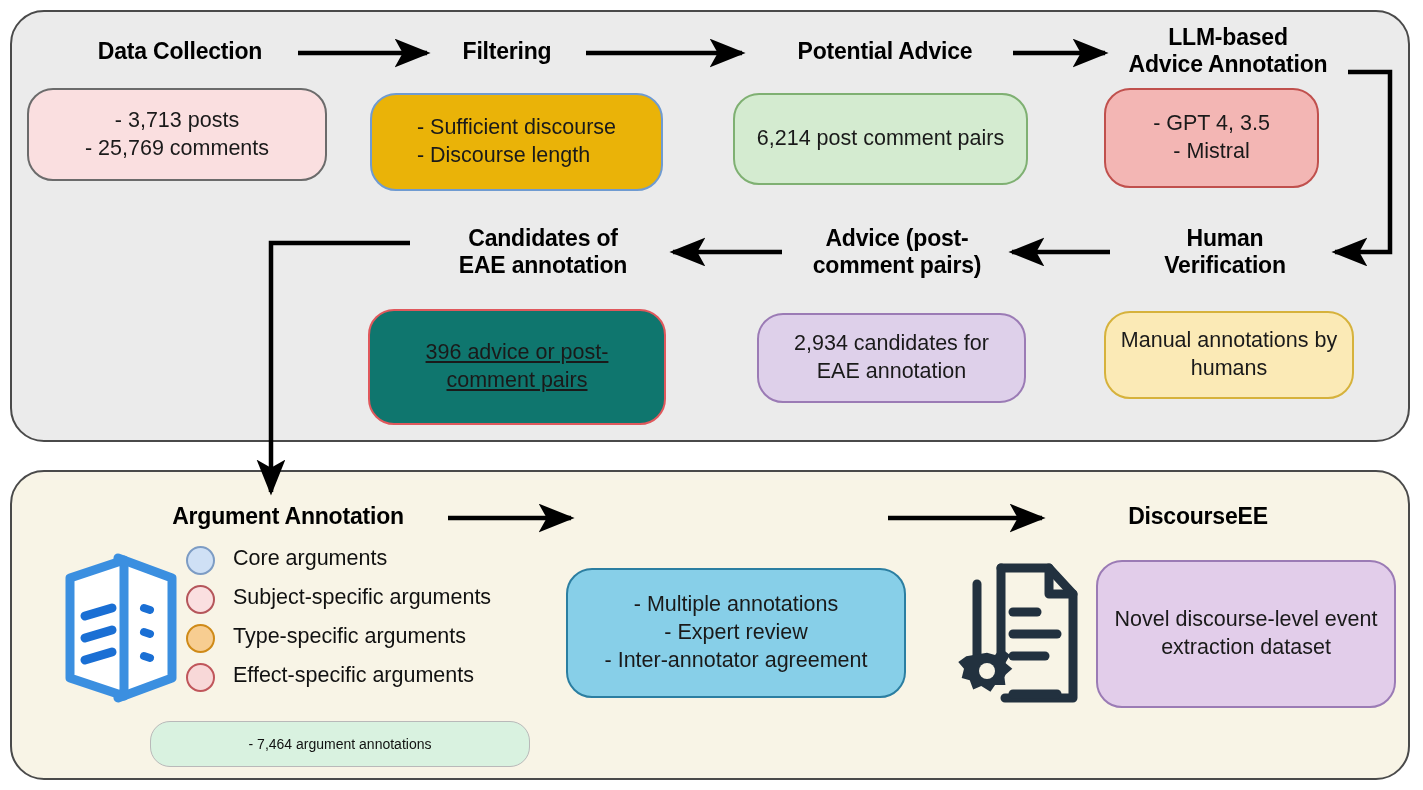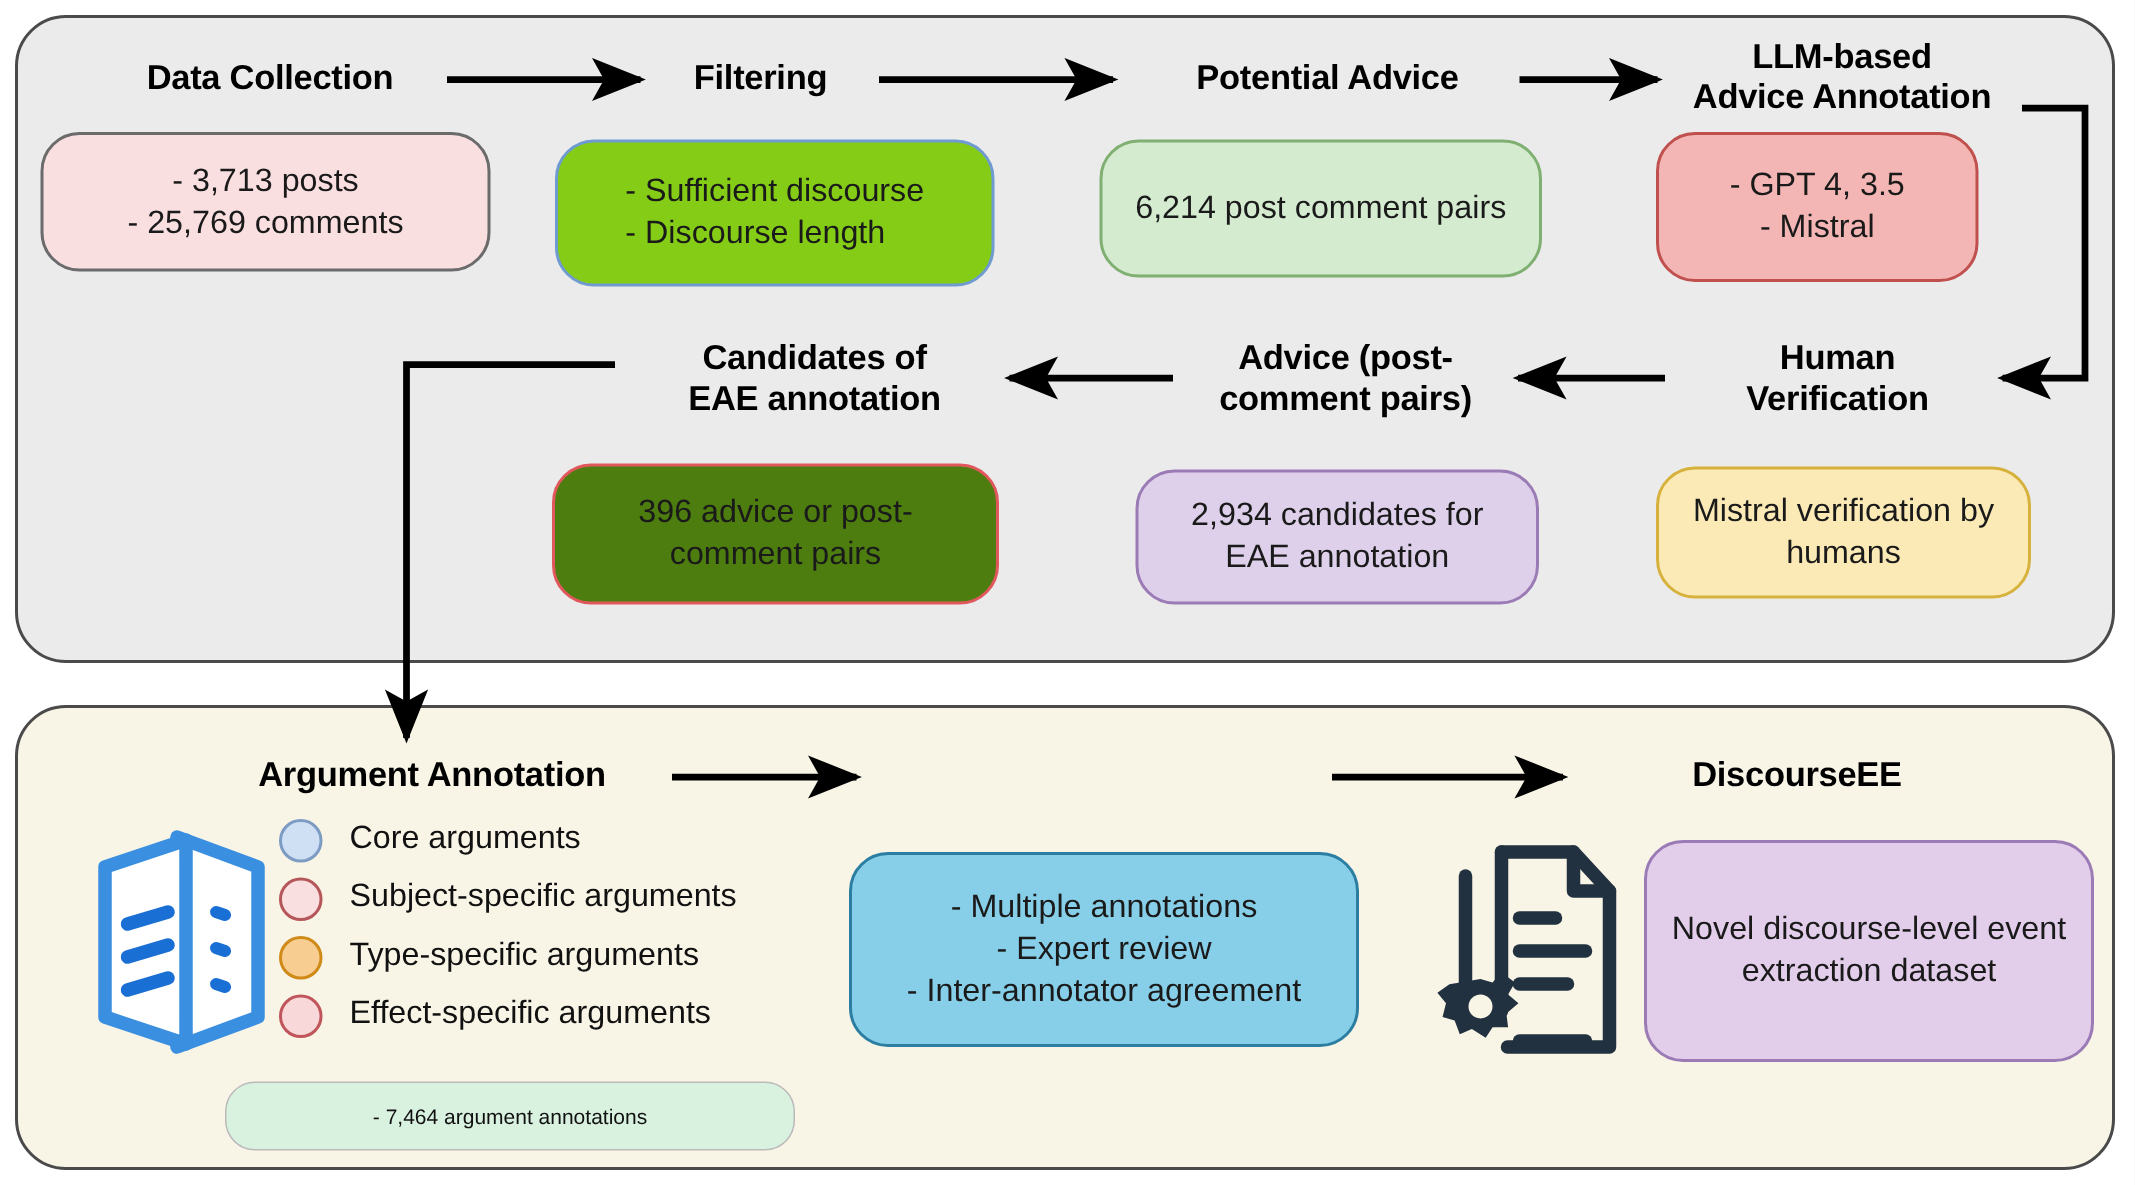--- a/index.html
+++ b/index.html
@@ -138,21 +138,21 @@
     <div>Advice Annotation</div>
   </div>
 
   <div class="node" style="left:27px; top:88px; width:300px; height:93px; background:#fadfe0; border-color:#6b6b6b;">
     <div>
       <div>- 3,713 posts</div>
       <div>- 25,769 comments</div>
     </div>
   </div>
 
-  <div class="node" style="left:370px; top:93px; width:293px; height:98px; background:#84cc16; border-color:#6f9bd1;">
+  <div class="node" style="left:370px; top:93px; width:293px; height:98px; background:#eab308; border-color:#6f9bd1;">
     <div>
       <div style="text-align:left;">- Sufficient discourse</div>
       <div style="text-align:left;">- Discourse length</div>
     </div>
   </div>
 
   <div class="node" style="left:733px; top:93px; width:295px; height:92px; background:#d4ebd0; border-color:#7fb072;text-align:right;">6,214 post comment pairs</div>
 
   <div class="node" style="left:1104px; top:88px; width:215px; height:100px; background:#f3b6b4; border-color:#c0504d;">
     <div>
@@ -169,25 +169,25 @@
   <div class="stage-title" style="left:783px; top:225px; width:228px;">
     <div>Advice (post-</div>
     <div>comment pairs)</div>
   </div>
 
   <div class="stage-title" style="left:1130px; top:225px; width:190px;">
     <div>Human</div>
     <div>Verification</div>
   </div>
 
-  <div class="node" style="left:368px; top:309px; width:298px; height:94px; background:#4d7c0f; border-color:#e0585c;">396 advice or post-comment pairs</div>
+  <div class="node" style="left:368px; top:309px; width:298px; height:116px; background:#0f766e; border-color:#e0585c;text-decoration:underline;">396 advice or post-comment pairs</div>
 
   <div class="node" style="left:757px; top:313px; width:269px; height:90px; background:#ded0ea; border-color:#9b7bb5;">2,934 candidates for EAE annotation</div>
 
-  <div class="node" style="left:1104px; top:311px; width:250px; height:88px; background:#fbeab6; border-color:#d6b23c;">Mistral verification by humans</div>
+  <div class="node" style="left:1104px; top:311px; width:250px; height:88px; background:#fbeab6; border-color:#d6b23c;">Manual annotations by humans</div>
 
   <div class="stage-title" style="left:128px; top:503px; width:320px;">Argument Annotation</div>
 
 
   <div class="stage-title" style="left:1073px; top:503px; width:250px;">DiscourseEE</div>
 
   <div class="icon-box" style="left:52px; top:548px; width:135px; height:160px;">
     <svg viewBox="0 0 135 160" width="135" height="160">
       <g fill="none" stroke="#3b8fe0" stroke-width="9" stroke-linejoin="round">
         <polygon points="66,10 120,30 120,130 66,150" fill="#ffffff"></polygon>

